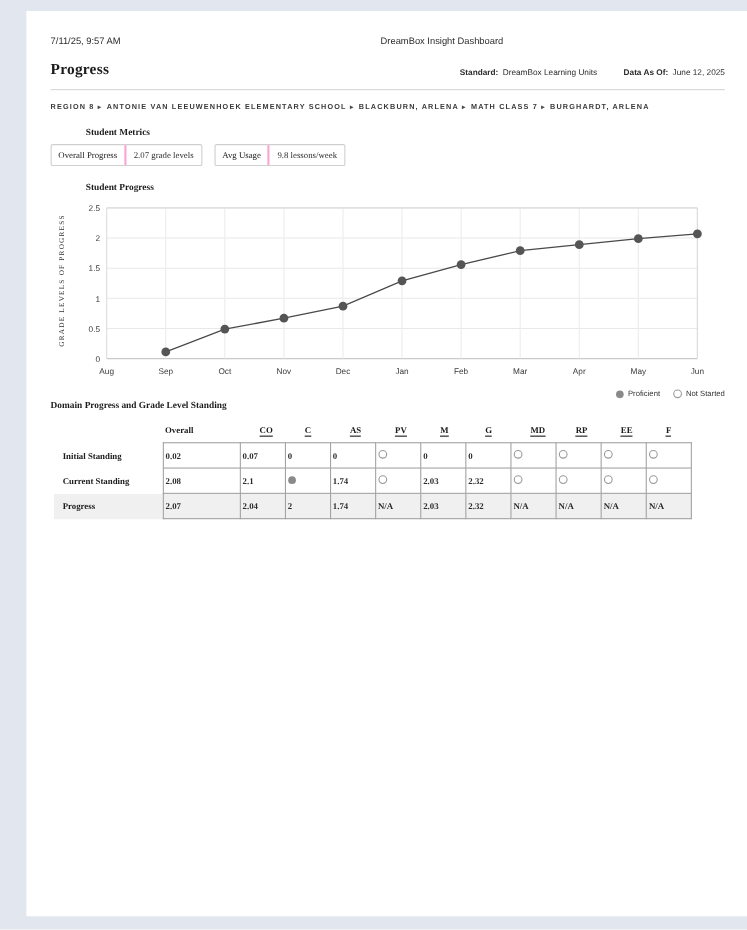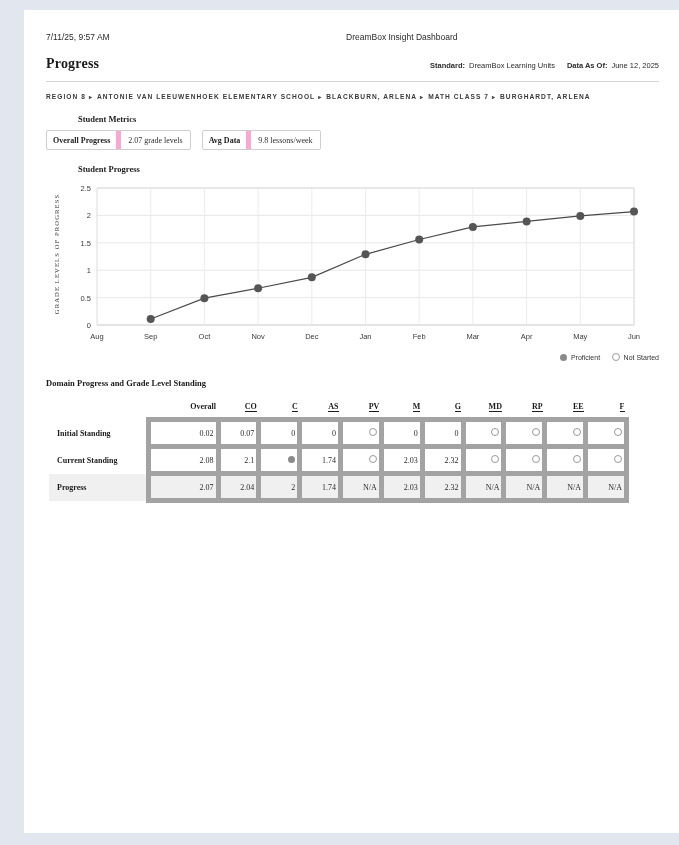--- a/index.html
+++ b/index.html
@@ -56,21 +56,21 @@
   .meta {
     font-family: "Liberation Sans", sans-serif;
     font-size: 7.5px;
     color: #2b2b2b;
     display: flex;
     align-items: baseline;
     gap: 4px;
     padding-bottom: 2px;
   }
   .meta b { font-weight: bold; }
-  .meta .meta-group { margin-left: 8px; }
+  .meta .meta-group { margin-left: 20px; }
 
   .breadcrumb {
     margin-top: 11px;
     font-family: "Liberation Sans", sans-serif;
     font-size: 6.6px;
     font-weight: bold;
     letter-spacing: 1.05px;
     color: #3a3a3a;
     white-space: nowrap;
   }
@@ -98,26 +98,26 @@
     display: flex;
     align-items: stretch;
     border: 1px solid #cfcfcf;
     border-radius: 2px;
     background: #fff;
     font-size: 8px;
     height: 18px;
   }
   .pill .pill-label {
     font-family: "Liberation Serif", serif;
-    font-weight: bold;
+    font-weight: normal;
     color: #1b1b1b;
     padding: 0 6px;
     display: flex;
     align-items: center;
-    border-right: 5px solid #f9a8d4;
+    border-right: 2px solid #f9a8d4;
     white-space: nowrap;
   }
   .pill .pill-value {
     font-family: "Liberation Serif", serif;
     color: #2f2f2f;
     padding: 0 7px;
     display: flex;
     align-items: center;
     white-space: nowrap;
   }
@@ -173,53 +173,55 @@
     border: 1px solid #9a9a9a; background: #fff;
     display: inline-block;
   }
 
   
   .table-title {
     font-family: "Liberation Serif", serif;
     font-weight: bold;
     font-size: 8.5px;
     color: #1b1b1b;
-    margin-top: 17px;
+    margin-top: 1px;
   }
   table.domain-table {
     margin-top: 7px;
     border-collapse: collapse;
     width: 580px;
     margin-left: 3px;
     font-family: "Liberation Serif", serif;
     font-size: 8px;
     color: #2b2b2b;
     table-layout: fixed;
   }
   table.domain-table th, table.domain-table td {
-    text-align: right;
+    text-align: left;
     height: 22px;
     vertical-align: middle;
     padding: 0 2px;
   }
   table.domain-table thead th {
     font-weight: bold;
     font-size: 8px;
     color: #1b1b1b;
     border: none;
     background: #fff;
   }
   table.domain-table thead th.underlined span {
     border-bottom: 1px solid #1b1b1b;
     padding-bottom: 0px;
+    margin-left: 16px;
   }
   table.domain-table thead th.col-label { width: 95px; }
   table.domain-table thead th.col-overall { width: 66px; }
   table.domain-table tbody td {
-    border: 5px solid #a3a3a3;
+    border: 1px solid #a3a3a3;
+    font-weight: bold;
   }
   table.domain-table tbody td.row-label {
     border: none;
     text-align: left;
     font-weight: bold;
     font-size: 8px;
     color: #1b1b1b;
     padding-left: 8px;
     white-space: nowrap;
     margin-left: 16px;
@@ -252,21 +254,21 @@
     <div class="breadcrumb" id="breadcrumb"><span>REGION 8</span><span class="sep">▸</span><span>ANTONIE VAN LEEUWENHOEK ELEMENTARY SCHOOL</span><span class="sep">▸</span><span>BLACKBURN, ARLENA</span><span class="sep">▸</span><span>MATH CLASS 7</span><span class="sep">▸</span><span>BURGHARDT, ARLENA</span></div>
 
     <div class="section-label">Student Metrics</div>
 
     <div class="metric-pills" id="metric-pills">
         <div class="pill">
           <div class="pill-label">Overall Progress</div>
           <div class="pill-value">2.07 grade levels</div>
         </div>
         <div class="pill">
-          <div class="pill-label">Avg Data</div>
+          <div class="pill-label">Avg Usage</div>
           <div class="pill-value">9.8 lessons/week</div>
         </div>
       </div>
 
     <div class="section-label">Student Progress</div>
 
     <div class="chart-wrap">
       <div class="y-axis-title">
         <span>GRADE LEVELS OF PROGRESS</span>
       </div>

